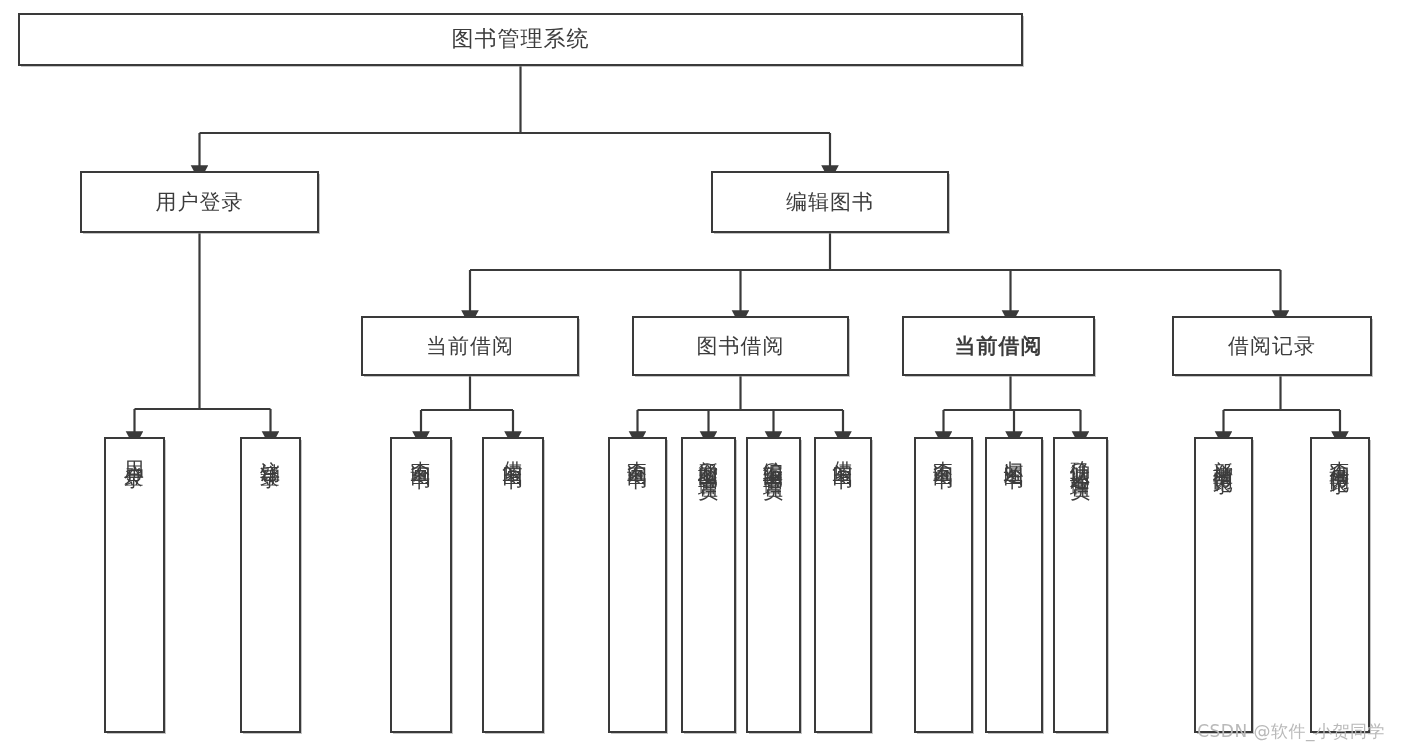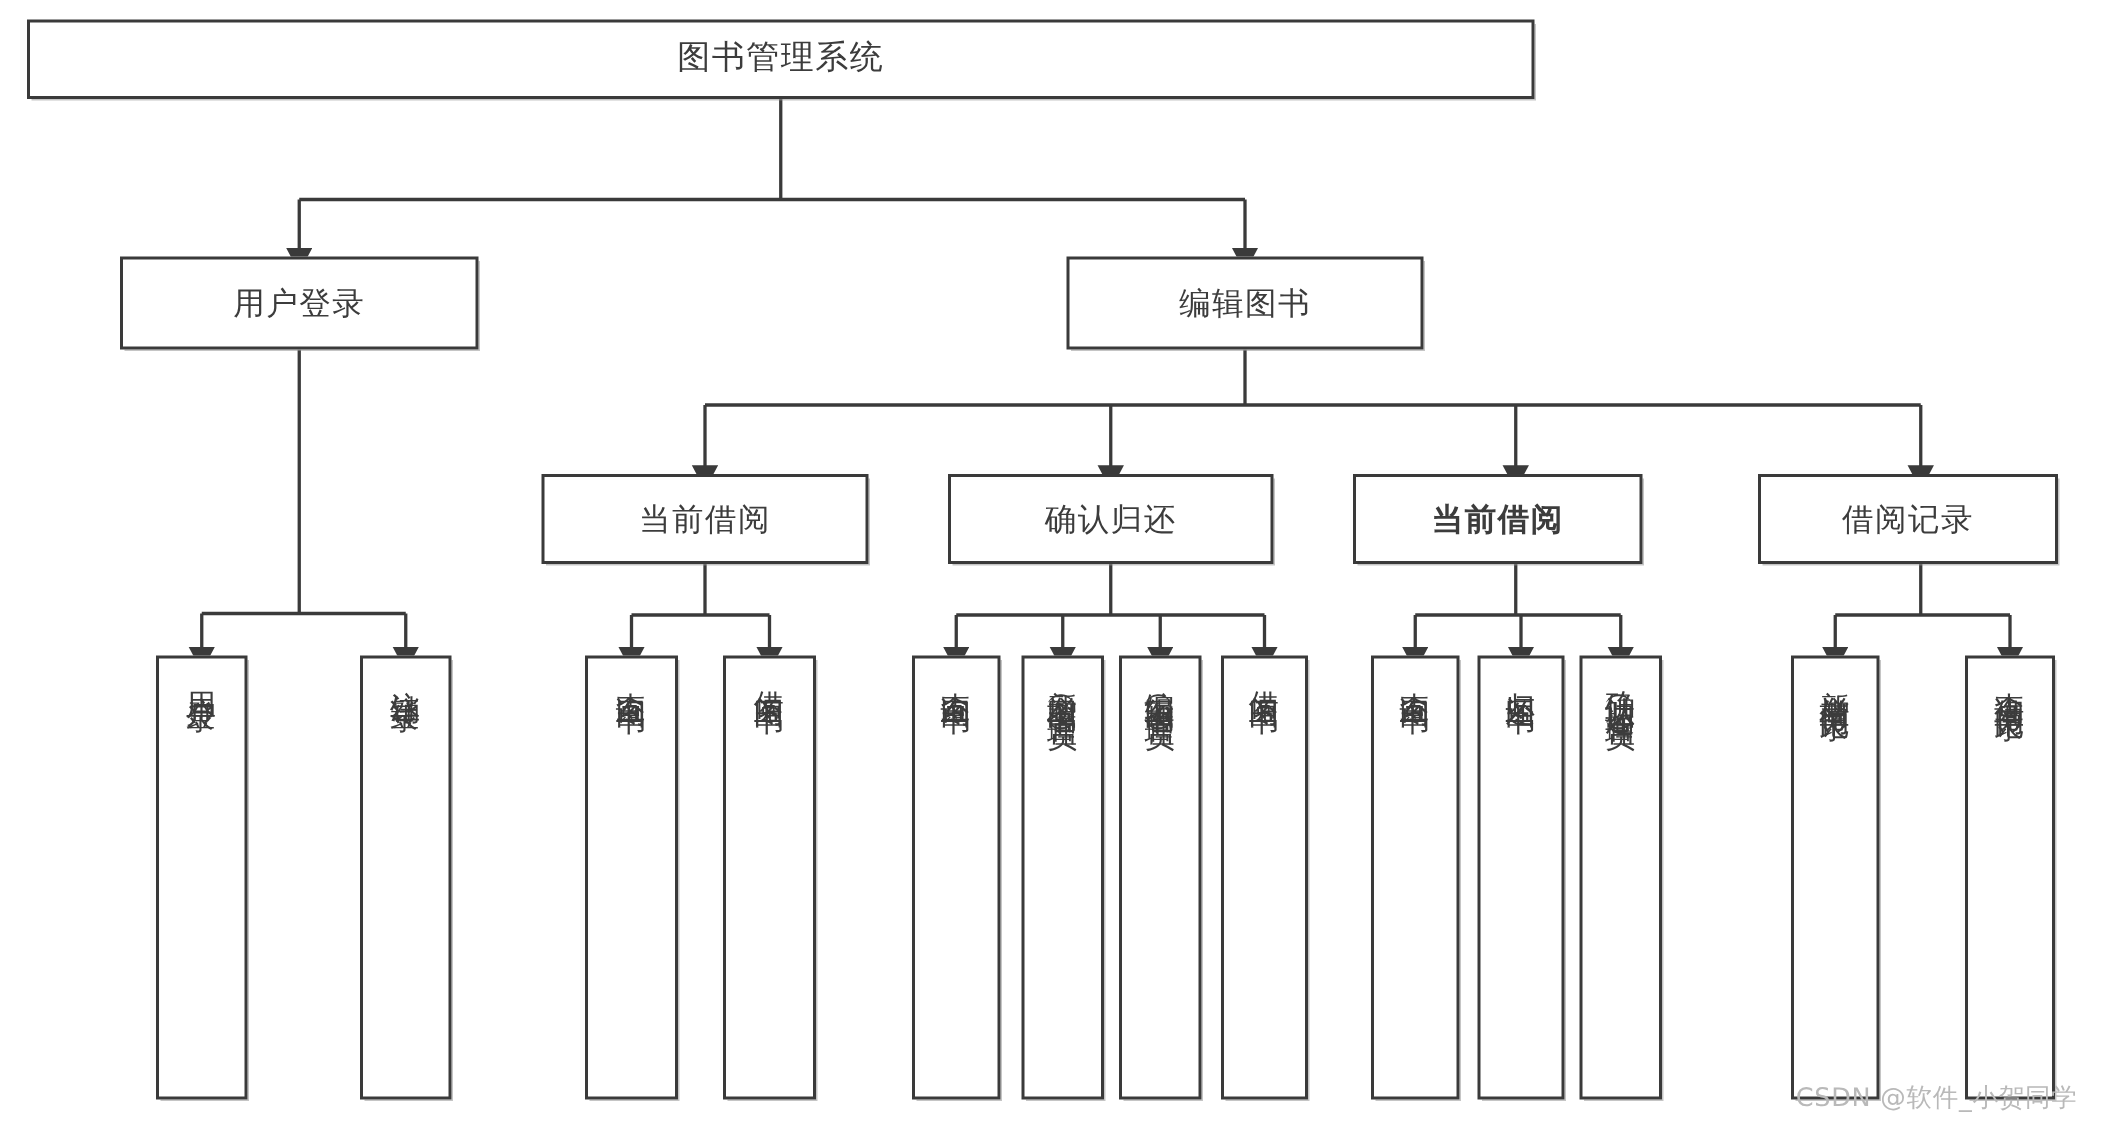--- a/index.html
+++ b/index.html
@@ -128,21 +128,21 @@
       <div class="node" id="node-login" style="left: 80px; top: 171px; width: 239px; height: 62px;">
         <span class="label">用户登录</span>
       </div>
       <div class="node" id="node-bookmgmt" style="left: 711px; top: 171px; width: 238px; height: 62px;">
         <span class="label">编辑图书</span>
       </div>
       <div class="node" id="node-newbook" style="left: 361px; top: 316px; width: 218px; height: 60px;">
         <span class="label">当前借阅</span>
       </div>
       <div class="node" id="node-borrow" style="left: 632px; top: 316px; width: 217px; height: 60px;">
-        <span class="label">确认归还</span>
+        <span class="label">图书借阅</span>
       </div>
       <div class="node" id="node-current" style="left: 902px; top: 316px; width: 193px; height: 60px; font-weight: bold;">
         <span class="label">当前借阅</span>
       </div>
       <div class="node" id="node-records" style="left: 1172px; top: 316px; width: 200px; height: 60px; align-items: center;">
         <span class="label">借阅记录</span>
       </div>
       <div class="node leaf" id="node-leaf1" style="left: 104px; top: 437px; width: 61px; height: 296px;">
         <span class="label">用户登录</span>
       </div>

